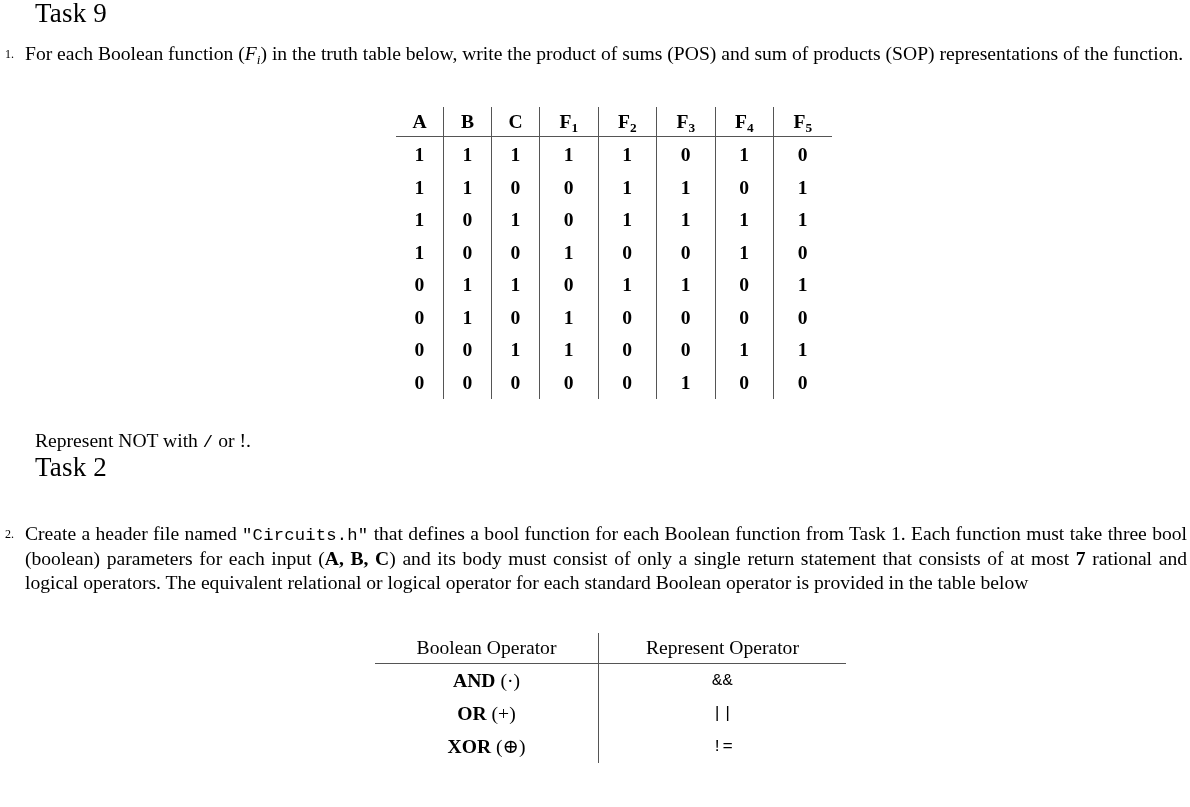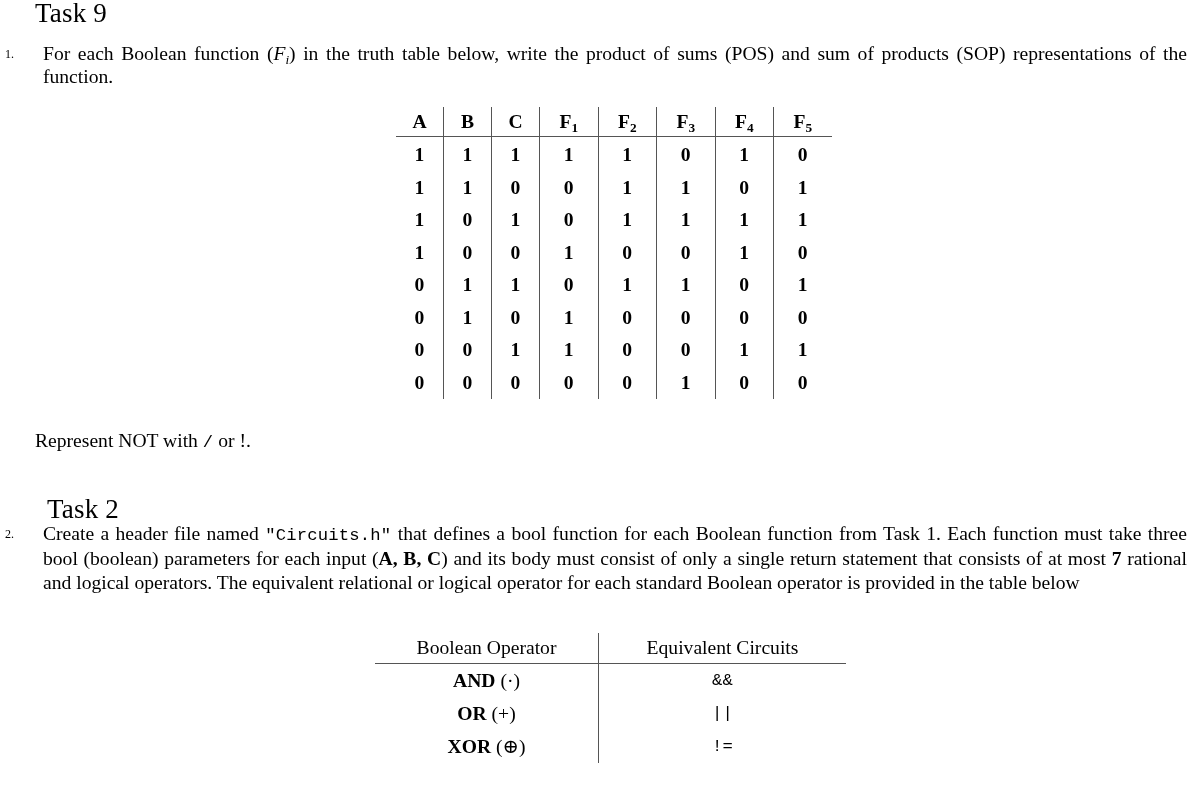--- a/index.html
+++ b/index.html
@@ -25,42 +25,42 @@
   .task-heading {
     position: absolute;
     left: 35px;
     font-size: 27px;
     line-height: 1;
     font-weight: 400;
     letter-spacing: 0.2px;
     white-space: nowrap;
   }
   #task1-heading { top: 0px; }
-  #task2-heading { top: 496px; margin-left: 12px; }
+  #task2-heading { top: 454px; }
 
   
   .list-item {
     position: absolute;
     left: 5px;
     width: 1182px;
   }
   #item1 { top: 42px; }
   #item2 { top: 522px; }
 
   .marker {
     position: absolute;
     left: 0px;
     top: 6px;
     width: 26px;
     text-align: left;
     font-size: 12px;
     line-height: 1;
   }
   .item-body {
-    margin-left: 38px;
+    margin-left: 20px;
     font-size: 19.6px;
     line-height: 23.4px;
     text-align: justify;
     text-justify: inter-word;
   }
 
   b, .bold { font-weight: 700; }
   .mono {
     font-family: "Liberation Mono", "DejaVu Sans Mono", monospace;
     font-size: 17.2px;
@@ -275,21 +275,21 @@
     <span class="marker">2.</span>
     <div class="item-body">
       <span>Create a header file named </span><span class="mono">"Circuits.h"</span><span> that defines a bool function for each Boolean function from Task 1. Each function must take three bool (boolean) parameters for each input (</span><span class="bold">A, B, C</span><span>) and its body must consist of only a single return statement that consists of at most </span><span class="bold">7</span><span> rational and logical operators. The equivalent relational or logical operator for each standard Boolean operator is provided in the table below</span>
     </div>
   </div>
 
   <table id="op-table">
     <thead>
       <tr>
         <th class="col-left">Boolean Operator</th>
-        <th class="col-right">Equivalent Circuits</th>
+        <th class="col-right">Represent Operator</th>
       </tr>
     </thead>
     <tbody>
       <tr>
         <td class="col-left-cell"><span>AND</span>
             <span class="sym">(·)</span></td>
         <td class="col-right-cell mono">&amp;&amp;</td>
       </tr>
       <tr>
         <td class="col-left-cell"><span>OR</span>

